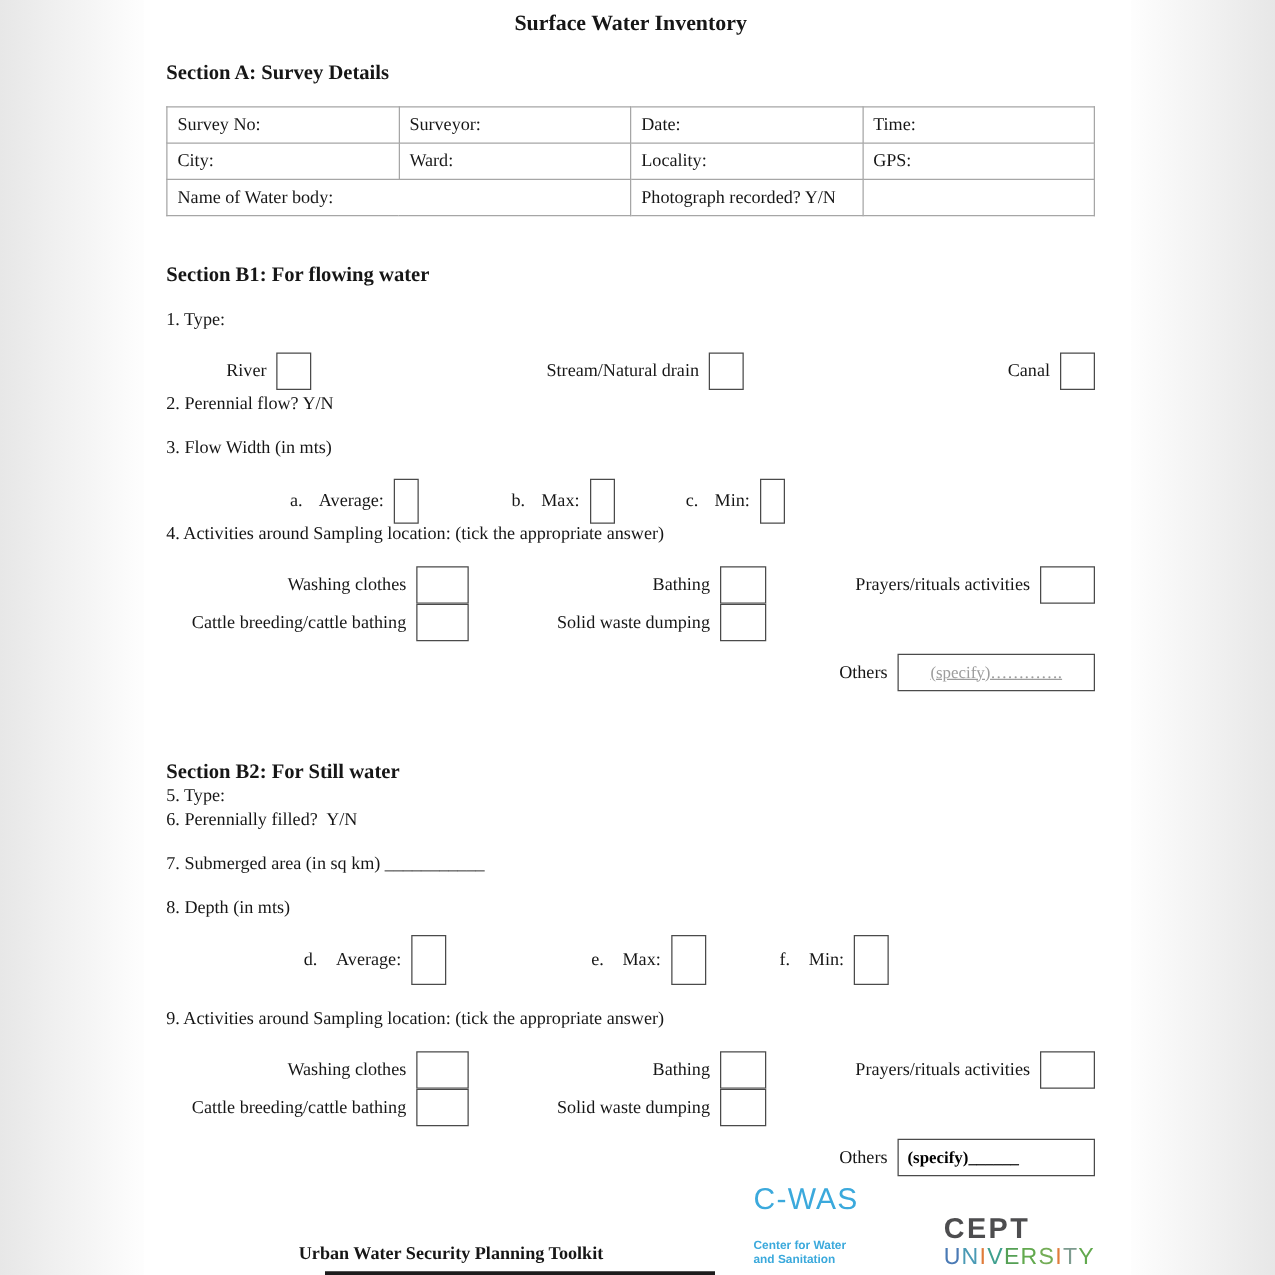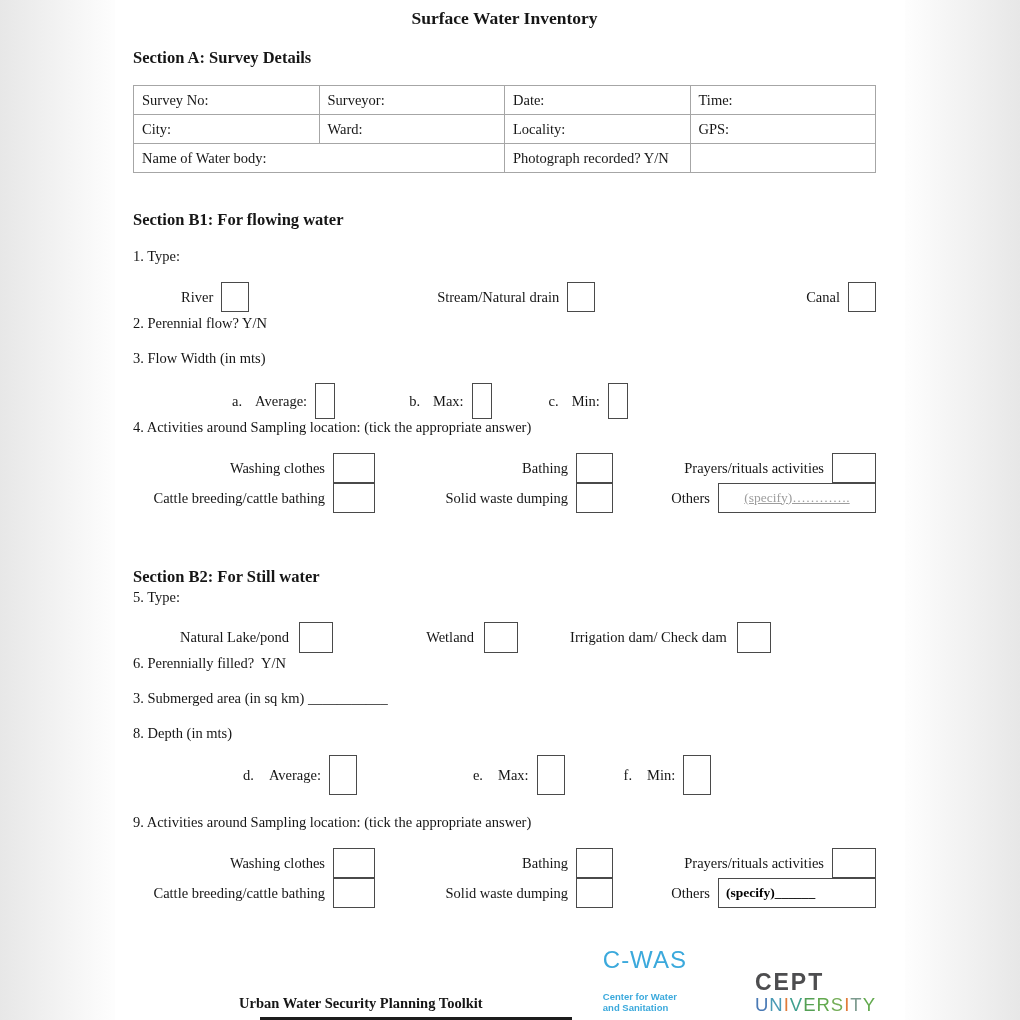--- a/index.html
+++ b/index.html
@@ -71,21 +71,21 @@
   .row-def{margin-top:13px;}
   .m-item{display:flex;align-items:center;}
   .m-prefix{margin-right:13px;}
   .m-label{margin-right:8px;}
   .cb-tall{width:20px;height:36px;}
   .cb-tall2{width:28px;height:40px;}
   .act-grid{display:flex;margin-top:17px;font-size:14.5px;}
   .act-col{display:flex;flex-direction:column;}
   .col1{width:242px;}
   .col2{width:238px;}
-  .col3{width:263px;}
+  .col3{width:263px;gap:40px;}
   .act-row{display:flex;align-items:center;height:30px;}
   .act-label{flex:1;text-align:right;padding-right:8px;}
   .act-cb{height:30px;flex:none;}
   .w42{width:42px;}
   .w37{width:37px;}
   .w44{width:44px;}
   .stack{margin-top:-1px;}
   .others-box{
     width:158px;height:30px;flex:none;
     border:1px solid #4a4a4a;
@@ -227,38 +227,24 @@
         <span class="act-label">Others</span>
         <span class="others-box others-center">(specify)………….</span>
       </div>
     </div>
   </div>
 
   <div class="sec-heading h-b2">Section B2: For Still water</div>
 
   <div class="q-label q5">5. Type:</div>
 
-  <div class="type-row2">
-    <div class="opt" style="margin-left:47px">
-      <span class="opt-label" style="margin-right:10px">Natural Lake/pond</span>
-      <span class="cb cb-b2"></span>
-    </div>
-    <div class="opt" style="margin-left:93px">
-      <span class="opt-label" style="margin-right:10px">Wetland</span>
-      <span class="cb cb-b2"></span>
-    </div>
-    <div class="opt" style="margin-left:52px">
-      <span class="opt-label" style="margin-right:10px">Irrigation dam/ Check dam</span>
-      <span class="cb cb-b2"></span>
-    </div>
-  </div>
 
   <div class="q-label q6">6. Perennially filled?&nbsp; Y/N</div>
 
-  <div class="q-label q7">3. Submerged area (in sq km) ___________</div>
+  <div class="q-label q7">7. Submerged area (in sq km) ___________</div>
 
   <div class="q-label q8">8. Depth (in mts)</div>
 
   <div class="mmm-row row-def">
     <div class="m-item" style="margin-left:110px">
       <span class="m-prefix" style="margin-right:15px">d.</span>
       <span class="m-label">Average:</span>
       <span class="cb cb-tall2"></span>
     </div>
     <div class="m-item" style="margin-left:116px">

